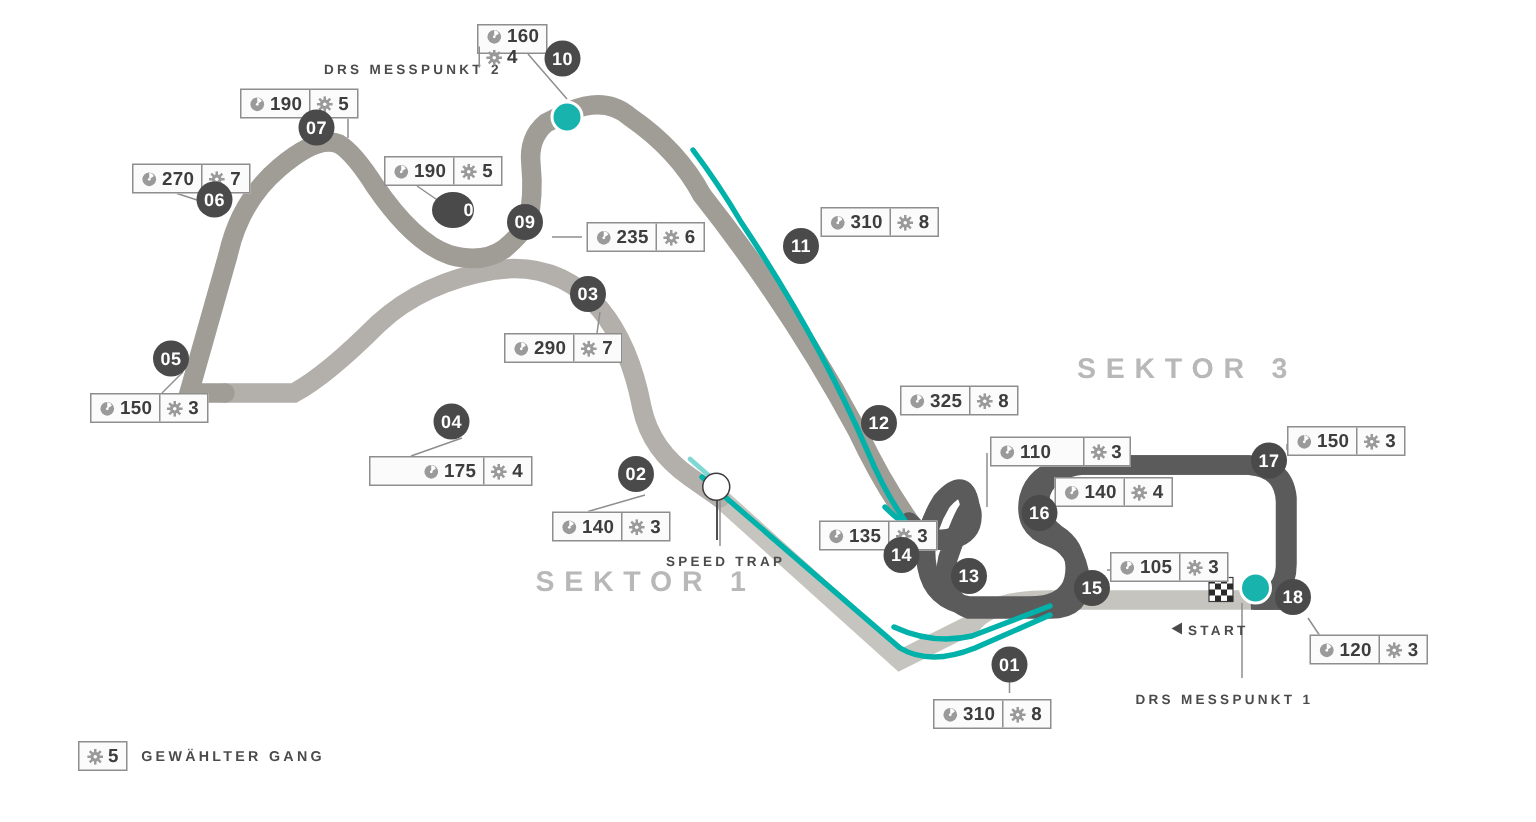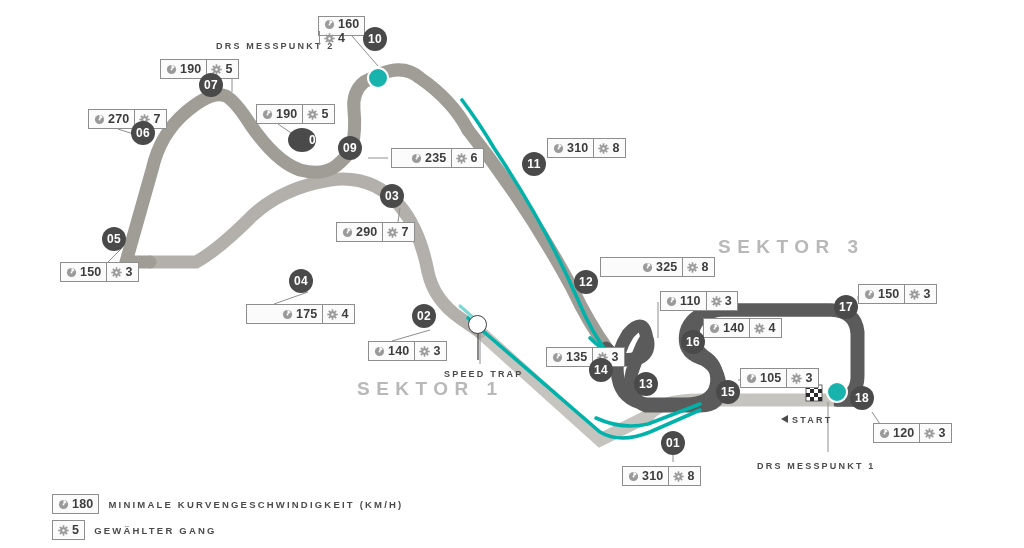--- a/index.html
+++ b/index.html
@@ -400,21 +400,21 @@
     <rect x="5.1" y="0.3" width="1.8" height="11.4" transform="rotate(45 6 6)"></rect>
     <rect x="0.3" y="5.1" width="11.4" height="1.8" transform="rotate(45 6 6)"></rect>
     <circle cx="6" cy="6" r="3.5"></circle>
   </g>
   <circle cx="6" cy="6" r="1.3" fill="#ffffff"></circle>
           </svg>
           <span>5</span>
         </div>
       </div>
       <div class="turn" style="left: 288px; top: 128px; padding-left: 28px;">08</div>
-      <div class="callout" style="left: 391px; top: 148px; padding-left: 14px;">
+      <div class="callout" style="left: 391px; top: 148px;">
         <div class="cell">
           <svg class="ic" width="11" height="11" viewBox="0 0 12 12">
   <circle cx="6" cy="6" r="5" fill="#9a9a9a"></circle>
   <path d="M6 6 L9.4 3.6 A5 5 0 0 0 6 1 Z" fill="#ffffff"></path>
   <circle cx="6" cy="6" r="1" fill="#ffffff"></circle>
           </svg>
           <span>235</span>
         </div>
         <div class="cell gear">
           <svg class="ic" width="11" height="11" viewBox="0 0 12 12">
@@ -472,21 +472,21 @@
     <rect x="5.1" y="0.3" width="1.8" height="11.4" transform="rotate(45 6 6)"></rect>
     <rect x="0.3" y="5.1" width="11.4" height="1.8" transform="rotate(45 6 6)"></rect>
     <circle cx="6" cy="6" r="3.5"></circle>
   </g>
   <circle cx="6" cy="6" r="1.3" fill="#ffffff"></circle>
           </svg>
           <span>8</span>
         </div>
       </div>
       <div class="turn" style="left: 522px; top: 152px;">11</div>
-      <div class="callout" style="left: 600px; top: 257px; padding-left: 36px;">
+      <div class="callout" style="left: 600px; top: 257px;">
         <div class="cell">
           <svg class="ic" width="11" height="11" viewBox="0 0 12 12">
   <circle cx="6" cy="6" r="5" fill="#9a9a9a"></circle>
   <path d="M6 6 L9.4 3.6 A5 5 0 0 0 6 1 Z" fill="#ffffff"></path>
   <circle cx="6" cy="6" r="1" fill="#ffffff"></circle>
           </svg>
           <span>325</span>
         </div>
         <div class="cell gear">
           <svg class="ic" width="11" height="11" viewBox="0 0 12 12">
@@ -496,21 +496,21 @@
     <rect x="5.1" y="0.3" width="1.8" height="11.4" transform="rotate(45 6 6)"></rect>
     <rect x="0.3" y="5.1" width="11.4" height="1.8" transform="rotate(45 6 6)"></rect>
     <circle cx="6" cy="6" r="3.5"></circle>
   </g>
   <circle cx="6" cy="6" r="1.3" fill="#ffffff"></circle>
           </svg>
           <span>8</span>
         </div>
       </div>
       <div class="turn" style="left: 574px; top: 270px;">12</div>
-      <div class="callout" style="left: 660px; top: 291px;">
+      <div class="callout" style="left: 660px; top: 291px; gap: 16px;">
         <div class="cell">
           <svg class="ic" width="11" height="11" viewBox="0 0 12 12">
   <circle cx="6" cy="6" r="5" fill="#9a9a9a"></circle>
   <path d="M6 6 L9.4 3.6 A5 5 0 0 0 6 1 Z" fill="#ffffff"></path>
   <circle cx="6" cy="6" r="1" fill="#ffffff"></circle>
           </svg>
           <span>110</span>
         </div>
         <div class="cell gear">
           <svg class="ic" width="11" height="11" viewBox="0 0 12 12">
@@ -643,33 +643,20 @@
   </g>
   <circle cx="6" cy="6" r="1.3" fill="#ffffff"></circle>
           </svg>
           <span>3</span>
         </div>
       </div>
       <div class="turn" style="left: 850px; top: 386px;">18</div>
     </div>
 
   <div id="legend">
-    <div class="legend-row">
-      <div class="callout">
-        <div class="cell">
-          <svg class="ic" width="11" height="11" viewBox="0 0 12 12">
-            <circle cx="6" cy="6" r="5" fill="#9a9a9a"></circle>
-            <path d="M6 6 L9.4 3.6 A5 5 0 0 0 6 1 Z" fill="#ffffff"></path>
-            <circle cx="6" cy="6" r="1" fill="#ffffff"></circle>
-          </svg>
-          <span>180</span>
-        </div>
-      </div>
-      <span class="legend-text">MINIMALE KURVENGESCHWINDIGKEIT (KM/H)</span>
-    </div>
     <div class="legend-row">
       <div class="callout">
         <div class="cell">
           <svg class="ic" width="11" height="11" viewBox="0 0 12 12">
             <g fill="#9a9a9a">
               <rect x="5.1" y="0.3" width="1.8" height="11.4"></rect>
               <rect x="0.3" y="5.1" width="11.4" height="1.8"></rect>
               <rect x="5.1" y="0.3" width="1.8" height="11.4" transform="rotate(45 6 6)"></rect>
               <rect x="0.3" y="5.1" width="11.4" height="1.8" transform="rotate(45 6 6)"></rect>
               <circle cx="6" cy="6" r="3.5"></circle>

